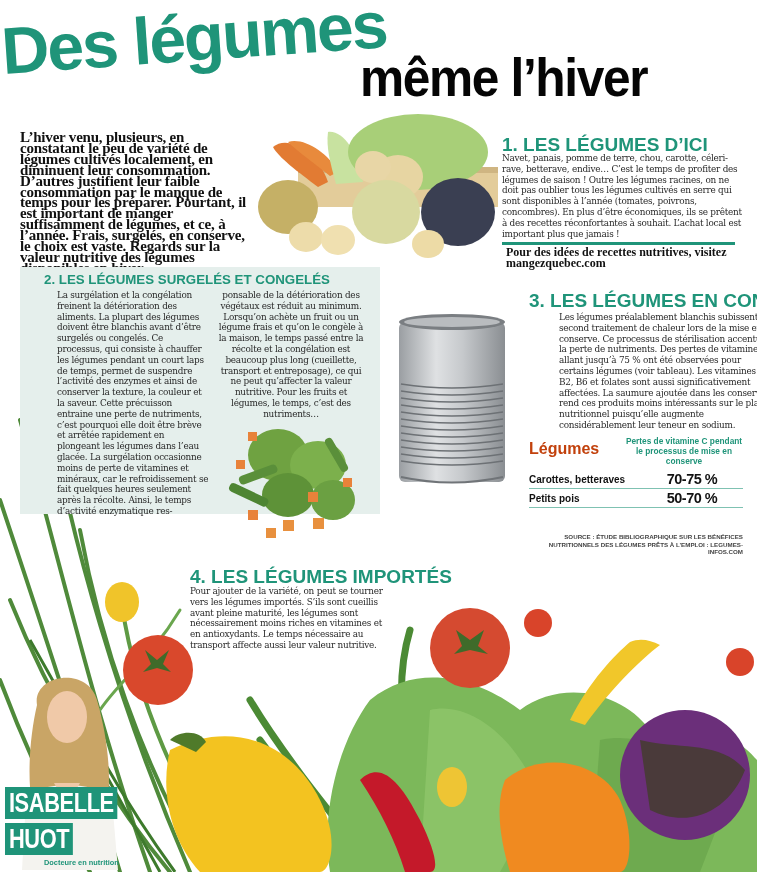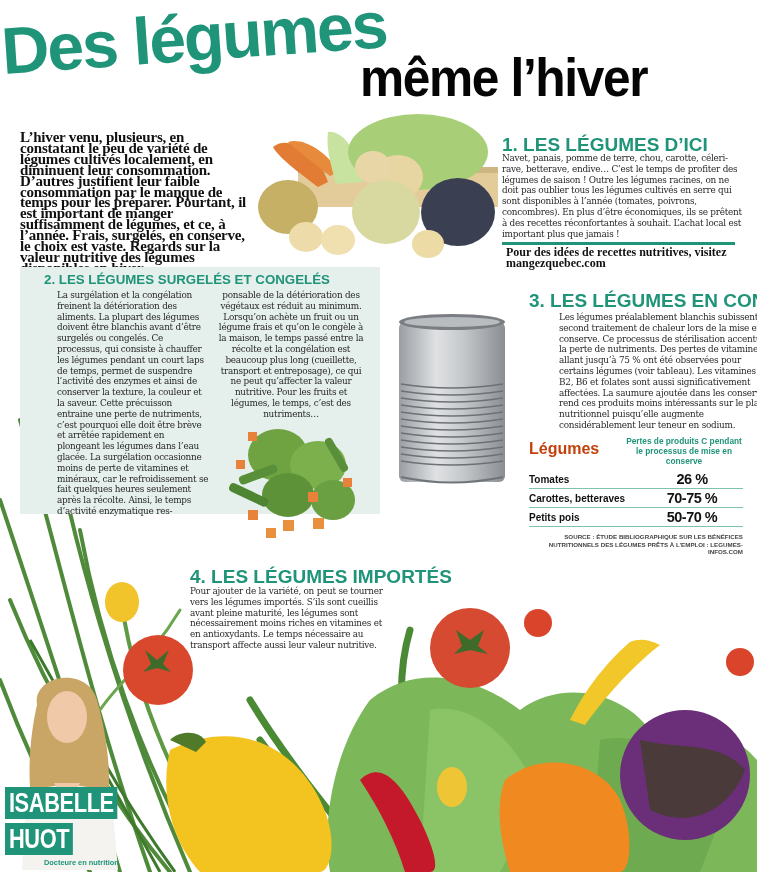--- a/index.html
+++ b/index.html
@@ -252,25 +252,21 @@
     <path d="M8 165 Q59 176 110 165" stroke="#707478" stroke-width="2" fill="none"></path>
   </svg>
 </div>
 
 <div class="abs sec-title s3-title">3. LES LÉGUMES EN CONSERVE</div>
 <p class="abs body-text s3-body">Les légumes préalablement blanchis subissent un second traitement de chaleur lors de la mise en conserve. Ce processus de stérilisation accentue la perte de nutriments. Des pertes de vitamine C allant jusqu’à 75 % ont été observées pour certains légumes (voir tableau). Les vitamines B1, B2, B6 et folates sont aussi significativement affectées. La saumure ajoutée dans les conserves rend ces produits moins intéressants sur le plan nutritionnel puisqu’elle augmente considérablement leur teneur en sodium.</p>
 
 <div class="abs tbl">
   <div class="tbl-head">
     <div class="tbl-h1">Légumes</div>
-    <div class="tbl-h2">Pertes de produits C pendant le processus de mise en conserve</div>
-  </div>
-  <div class="tbl-row">
-    <span class="name">Tomates</span>
-    <span class="val">26 %</span>
+    <div class="tbl-h2">Pertes de vitamine C pendant le processus de mise en conserve</div>
   </div>
   <div class="tbl-row">
     <span class="name">Carottes, betteraves</span>
     <span class="val">70-75 %</span>
   </div>
   <div class="tbl-row">
     <span class="name">Petits pois</span>
     <span class="val">50-70 %</span>
   </div>
 </div>

